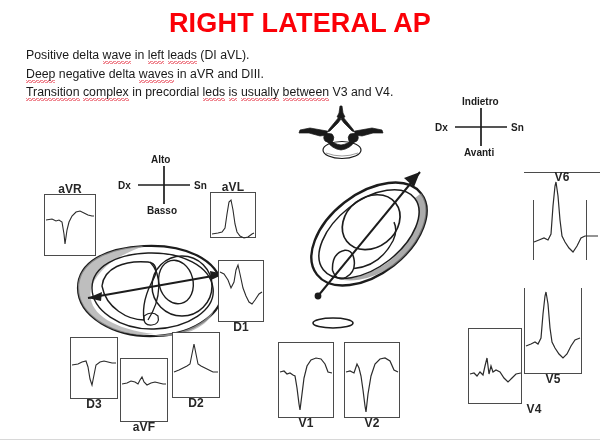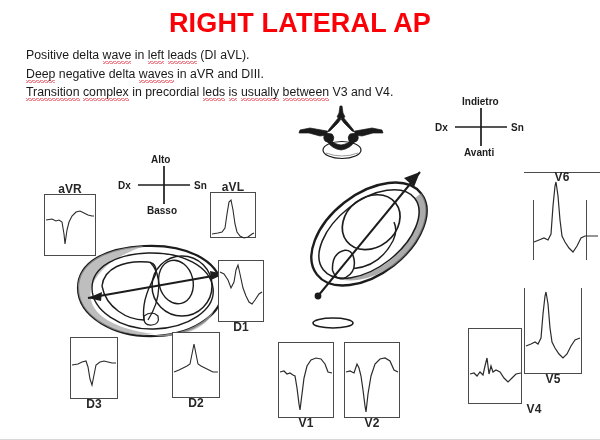--- a/index.html
+++ b/index.html
@@ -263,20 +263,27 @@
   </div>
 
   <div class="lead" style="left:70px; top:337px; width:48px; height:62px;">
     <div class="frame"></div>
     <svg width="48" height="62" viewBox="0 0 48 62">
       <polyline fill="none" stroke="#2b2b2b" stroke-width="1.1" points="2,28 8,27 12,25 16,24 18,30 20,42 22,48 24,38 26,28 30,25 34,24 38,25 42,26 46,26"></polyline>
     </svg>
     <div class="lead-label below">D3</div>
   </div>
 
+  <div class="lead" style="left:120px; top:358px; width:48px; height:64px;">
+    <div class="frame"></div>
+    <svg width="48" height="64" viewBox="0 0 48 64">
+      <polyline fill="none" stroke="#2b2b2b" stroke-width="1.1" points="2,26 7,25 11,23 15,24 18,26 20,22 22,19 24,24 27,27 31,25 35,24 39,25 43,26 46,26"></polyline>
+    </svg>
+    <div class="lead-label below">aVF</div>
+  </div>
 
   <div class="lead" style="left:172px; top:332px; width:48px; height:66px;">
     <div class="frame"></div>
     <svg width="48" height="66" viewBox="0 0 48 66">
       <polyline fill="none" stroke="#2b2b2b" stroke-width="1.1" points="2,40 7,38 11,36 15,34 18,32 20,22 22,12 24,22 26,32 29,34 33,36 37,38 41,40 46,40"></polyline>
     </svg>
     <div class="lead-label below">D2</div>
   </div>
 
   <div class="lead" style="left:278px; top:342px; width:56px; height:76px;">

